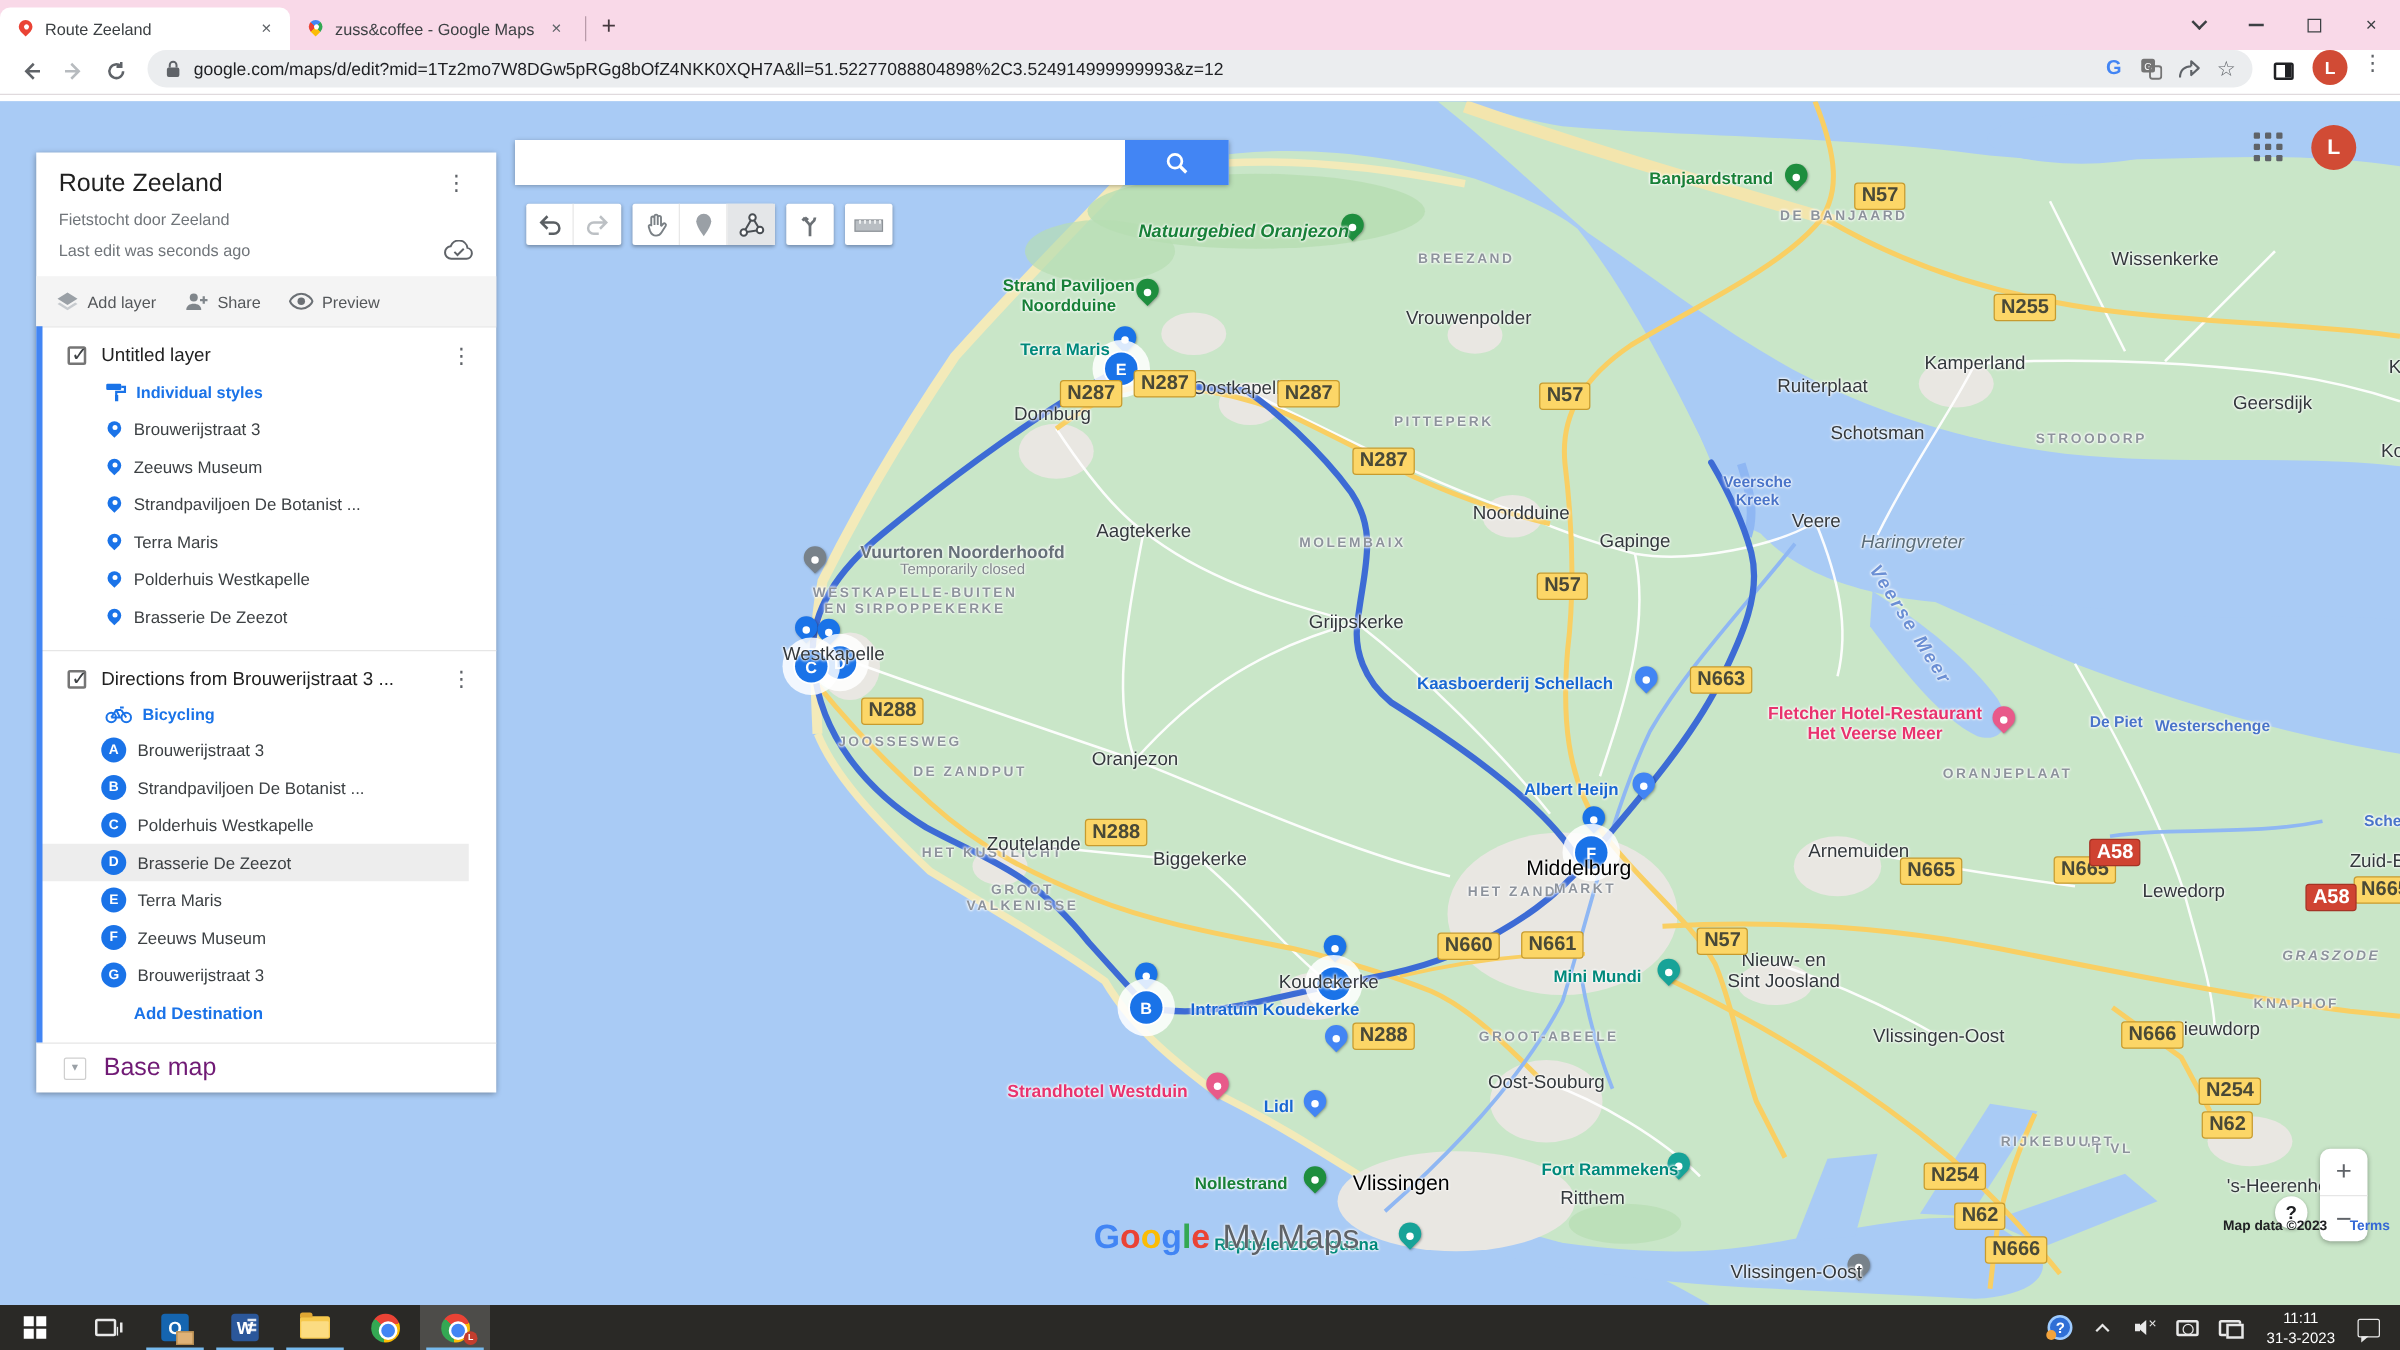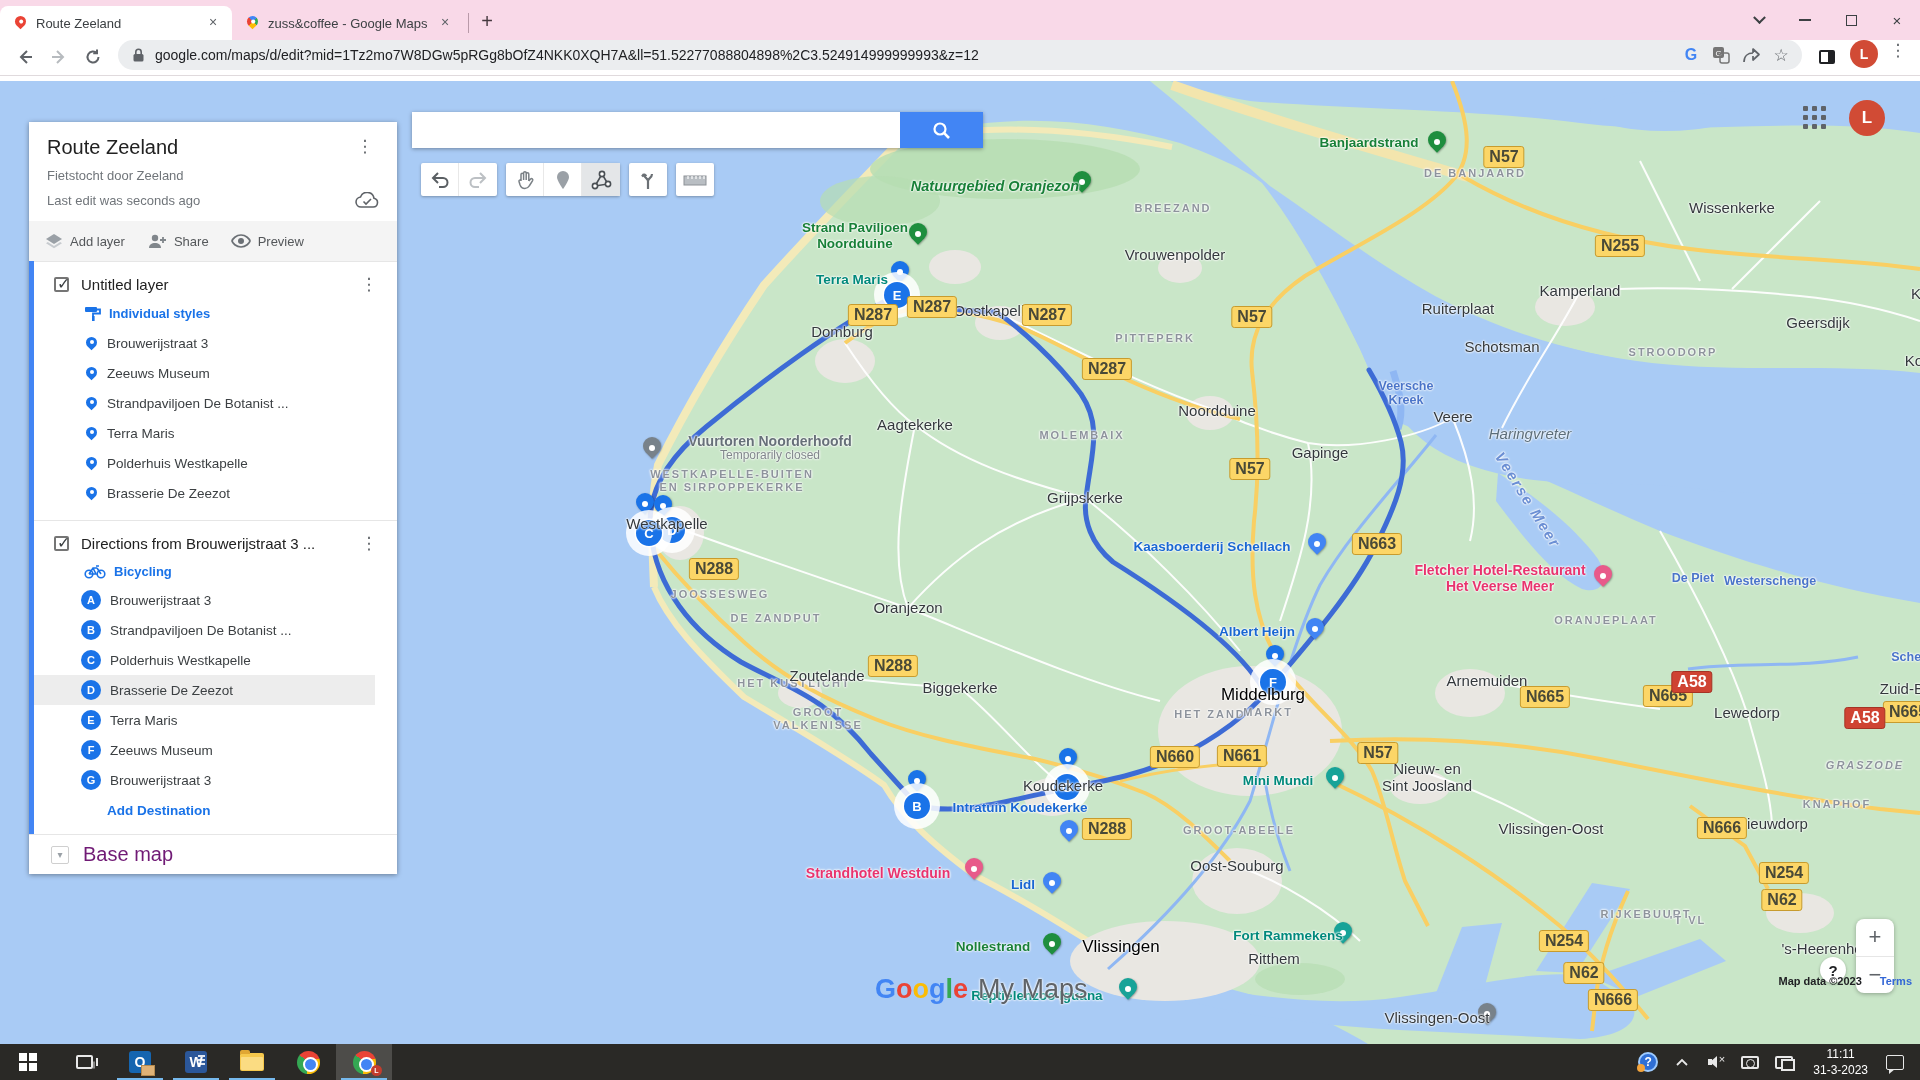--- a/index.html
+++ b/index.html
@@ -526,21 +526,21 @@
           <div class="lbl t" style="left: 1217px; top: 330px;"><span class="l1">Noordduine</span></div>
 
           <div class="lbl t" style="left: 1453px; top: 336px;"><span class="l1">Veere</span></div>
 
           <div class="lbl wi" style="left: 1530px; top: 353px;"><span class="l1">Haringvreter</span></div>
 
           <div class="lbl t" style="left: 915px; top: 344px;"><span class="l1">Aagtekerke</span></div>
 
           <div class="lbl a" style="left: 1082px; top: 354px;"><span class="l1">MOLEMBAIX</span></div>
 
-          <div class="lbl t" style="left: 1308px; top: 372px; margin-left: 12px;"><span class="l1">Gapinge</span></div>
+          <div class="lbl t" style="left: 1308px; top: 352px;"><span class="l1">Gapinge</span></div>
 
           <div class="lbl pgr" style="left: 770px; top: 367px;"><span class="l1">Vuurtoren Noorderhoofd</span><span class="l2 optional">Temporarily closed</span></div>
 
           <div class="lbl a" style="left: 732px; top: 400px;"><span class="l1">WESTKAPELLE-BUITEN</span><span class="l2 optional">EN SIRPOPPEKERKE</span></div>
 
           <div class="lbl t" style="left: 1085px; top: 417px;"><span class="l1">Grijpskerke</span></div>
 
           <div class="lbl wb" style="left: 1528px; top: 419px; transform: translate(-50%, -50%) rotate(58deg);"><span class="l1">Veerse Meer</span></div>
 
           <div class="lbl t" style="left: 667px; top: 443px;"><span class="l1">Westkapelle</span></div>

